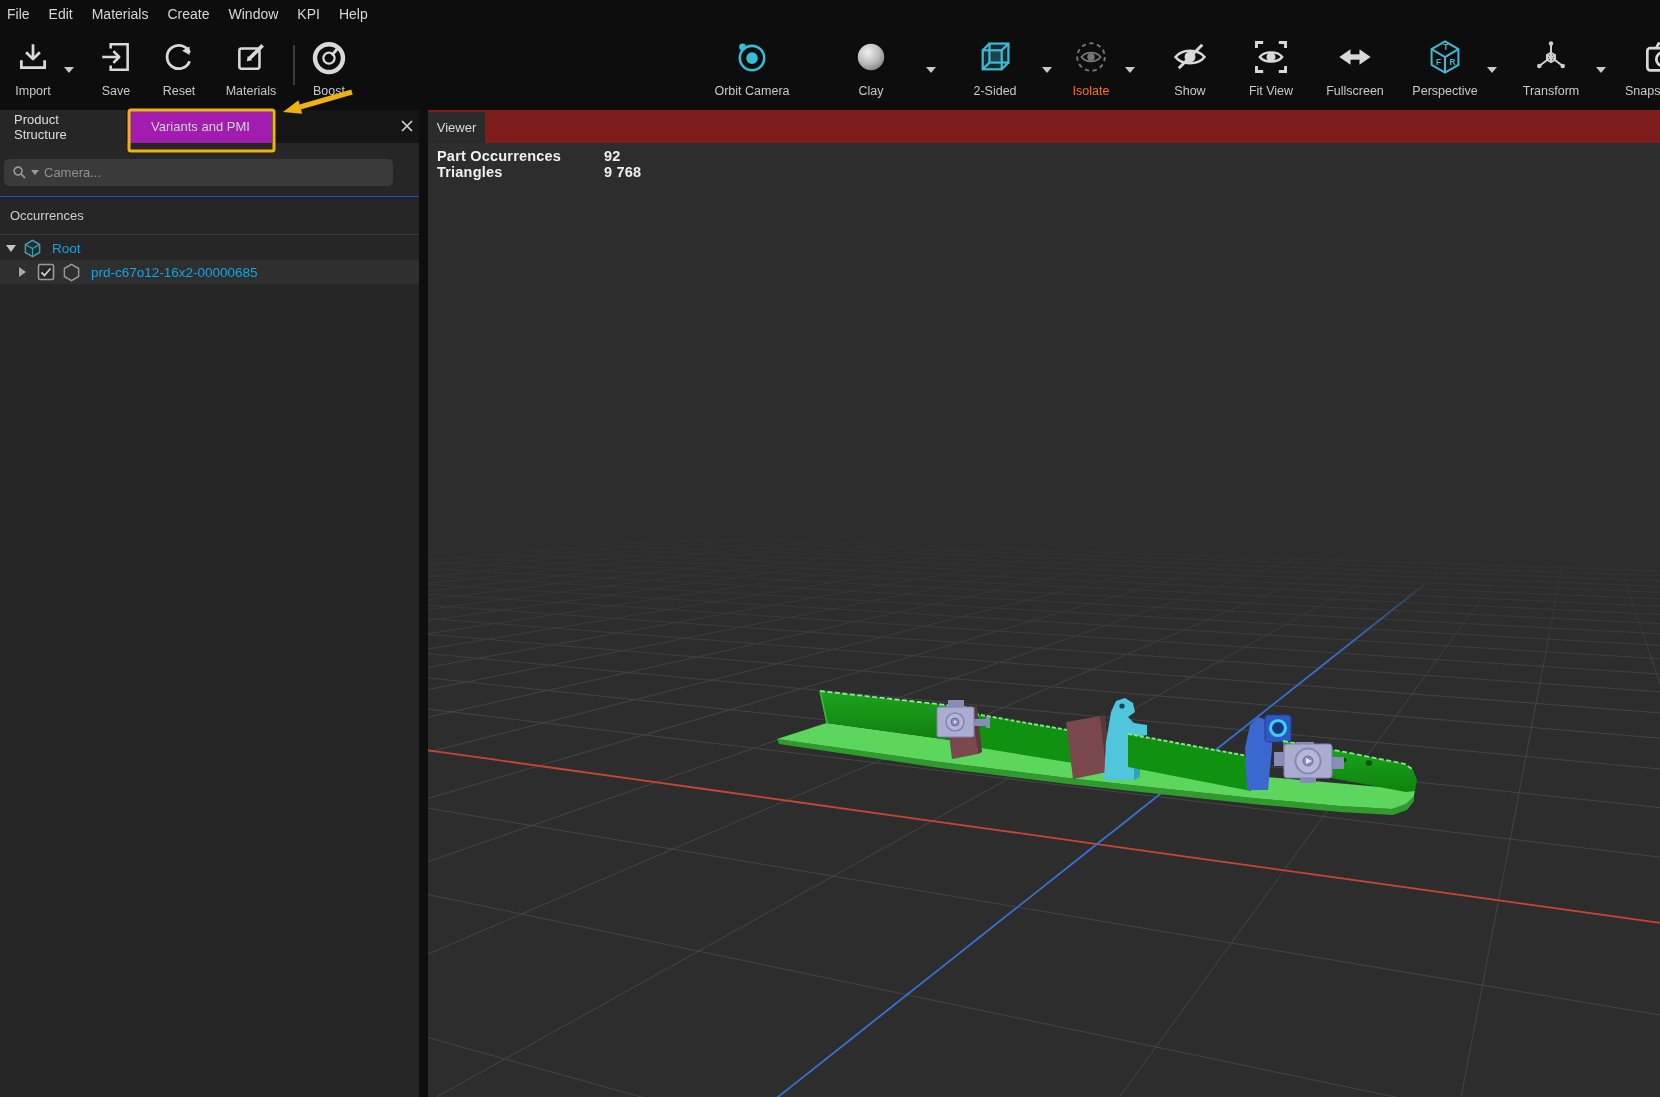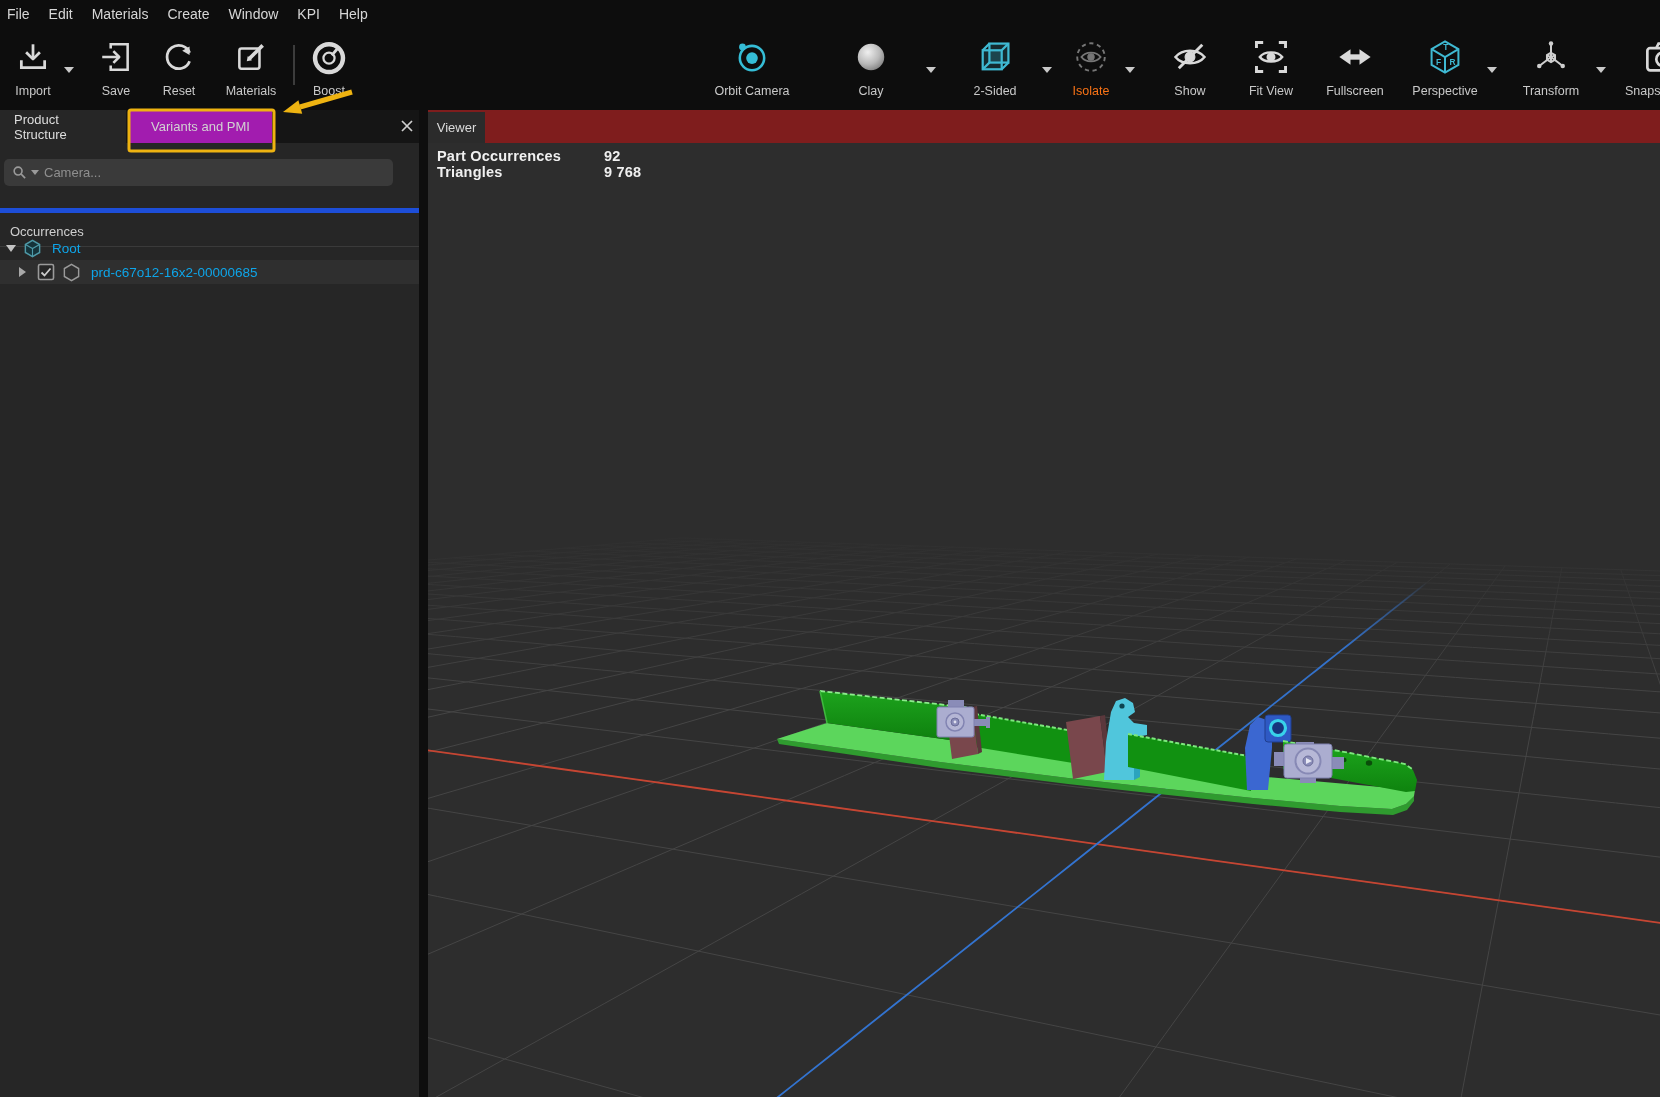--- a/index.html
+++ b/index.html
@@ -17,21 +17,21 @@
   .sidebar { position:absolute; left:0; top:110px; width:419px; bottom:0; background:#262626; }
   .sdivider { position:absolute; left:419px; top:110px; width:9px; bottom:0; background:#0e0e0e; }
   .tabstrip { position:absolute; left:0; top:0; width:100%; height:33px; background:#151515; }
   .tab { position:absolute; top:0; height:33px; display:flex; align-items:center; font-size:13px; color:#dedede; padding:0 14px; }
   .tab.t0 { left:0; width:126px; background:#262626; }
   .tab.t1 { left:129px; width:143px; background:#a21caf; color:#d2d2d2; justify-content:center; }
   .closex { position:absolute; left:399px; top:8px; width:16px; height:16px; }
   .search { position:absolute; left:4px; top:49px; width:389px; height:27px; background:#3a3a3a; border-radius:5px; display:flex; align-items:center; padding-left:8px; }
   .search .ph { font-size:13px; color:#8f8f8f; margin-left:5px; }
   .scaret { width:0;height:0;border-left:4px solid transparent;border-right:4px solid transparent;border-top:5px solid #9a9a9a; margin-left:4px; }
-  .sectionrow { position:absolute; left:0; top:98px; width:100%; height:39px; border-top:5px solid #1d4ed8; border-bottom:1px solid #3a3a3a; }
+  .sectionrow { position:absolute; left:0; top:86px; width:100%; height:39px; border-top:1px solid #1d4ed8; border-bottom:1px solid #3a3a3a; }
   .sectionrow .slabel { position:absolute; left:10px; top:11px; font-size:13px; color:#cfcfcf; }
   .tree { position:absolute; left:0; top:126px; width:100%; }
   .trow { position:relative; height:24px; display:flex; align-items:center; }
   .trow.child { background:#2f2f2f; }
   .exp-down { width:0;height:0;border-left:5.5px solid transparent;border-right:5.5px solid transparent;border-top:7px solid #c4c4c4; margin-left:6px; }
   .exp-right { width:0;height:0;border-top:5.5px solid transparent;border-bottom:5.5px solid transparent;border-left:7px solid #a8a8a8; margin-left:19px; }
   .tlab { font-size:13.5px; color:#0ea5e9; margin-left:10px; }
   .cbox { margin-left:11px; }
   .hex { margin-left:7px; }
   .viewer { position:absolute; left:428px; top:110px; right:0; bottom:0; background:#7f1d1d; }

